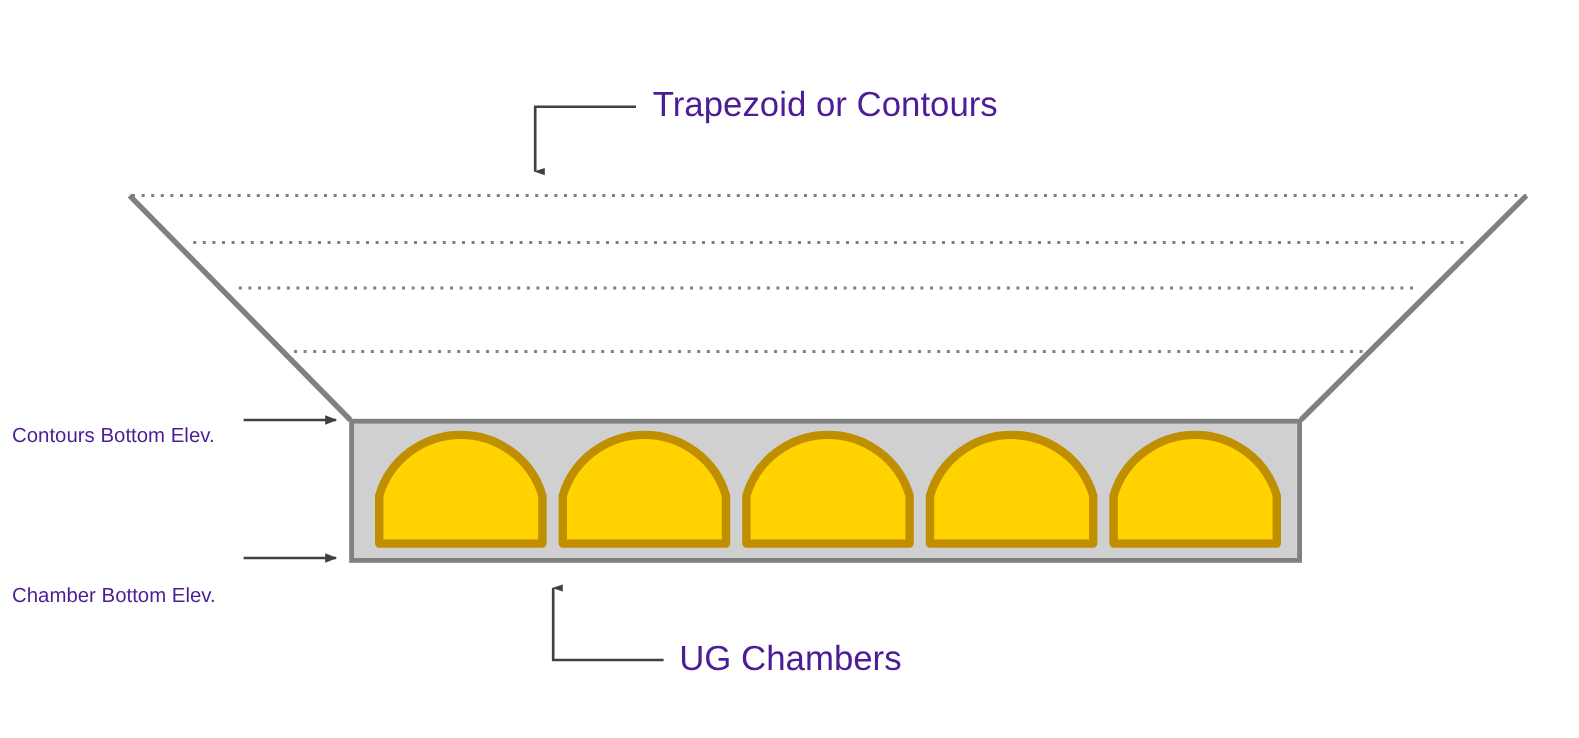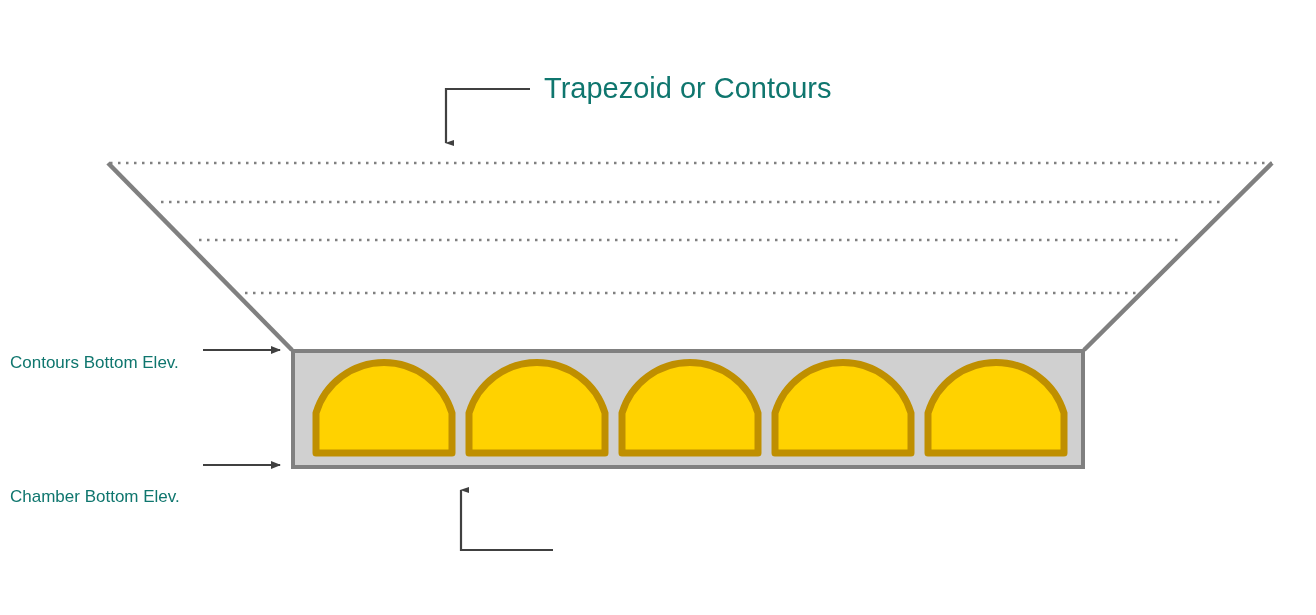--- a/index.html
+++ b/index.html
@@ -20,21 +20,21 @@
   #diagram-svg {
     position: absolute;
     left: 0;
     top: 0;
     width: 1316px;
     height: 615px;
     display: block;
   }
   .label {
     position: absolute;
-    color: #0f766e;
+    color: #4c1d95;
     white-space: nowrap;
     line-height: 1;
   }
   .label-large {
     font-size: 29px;
   }
   .label-small {
     font-size: 17px;
   }
   #label-trapezoid {
@@ -101,18 +101,19 @@
       <path d="M 553 550 L 461 550 L 461 490" fill="none" stroke="#404040" stroke-width="2.2" marker-end="url(#arrow-up)"></path>
 
       <line x1="203" y1="350" x2="280" y2="350" stroke="#404040" stroke-width="2.2" marker-end="url(#arrow-right)"></line>
 
       <line x1="203" y1="465" x2="280" y2="465" stroke="#404040" stroke-width="2.2" marker-end="url(#arrow-right)"></line>
     </g>
   </svg>
 
   <div class="label label-large" id="label-trapezoid">Trapezoid or Contours</div>
 
+  <div class="label label-large" id="label-ug-chambers">UG Chambers</div>
 
   <div class="label label-small" id="label-contours-bottom">Contours Bottom Elev.</div>
 
   <div class="label label-small" id="label-chamber-bottom">Chamber Bottom Elev.</div>
 
 </div>
 
 </body></html>

